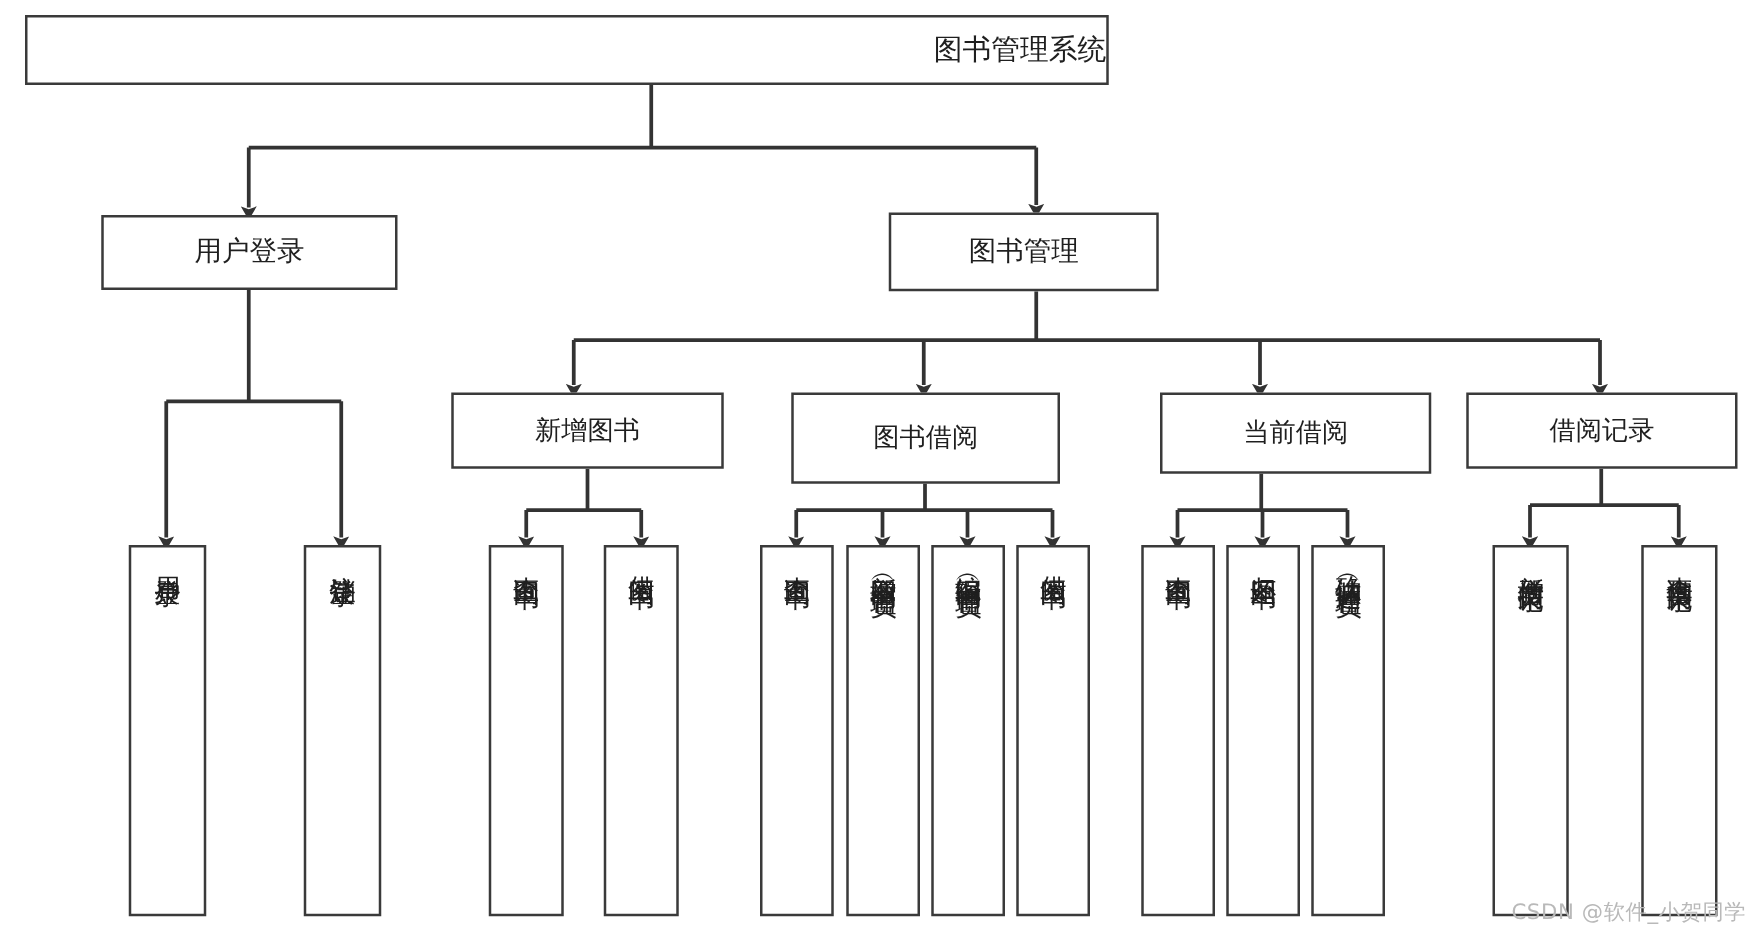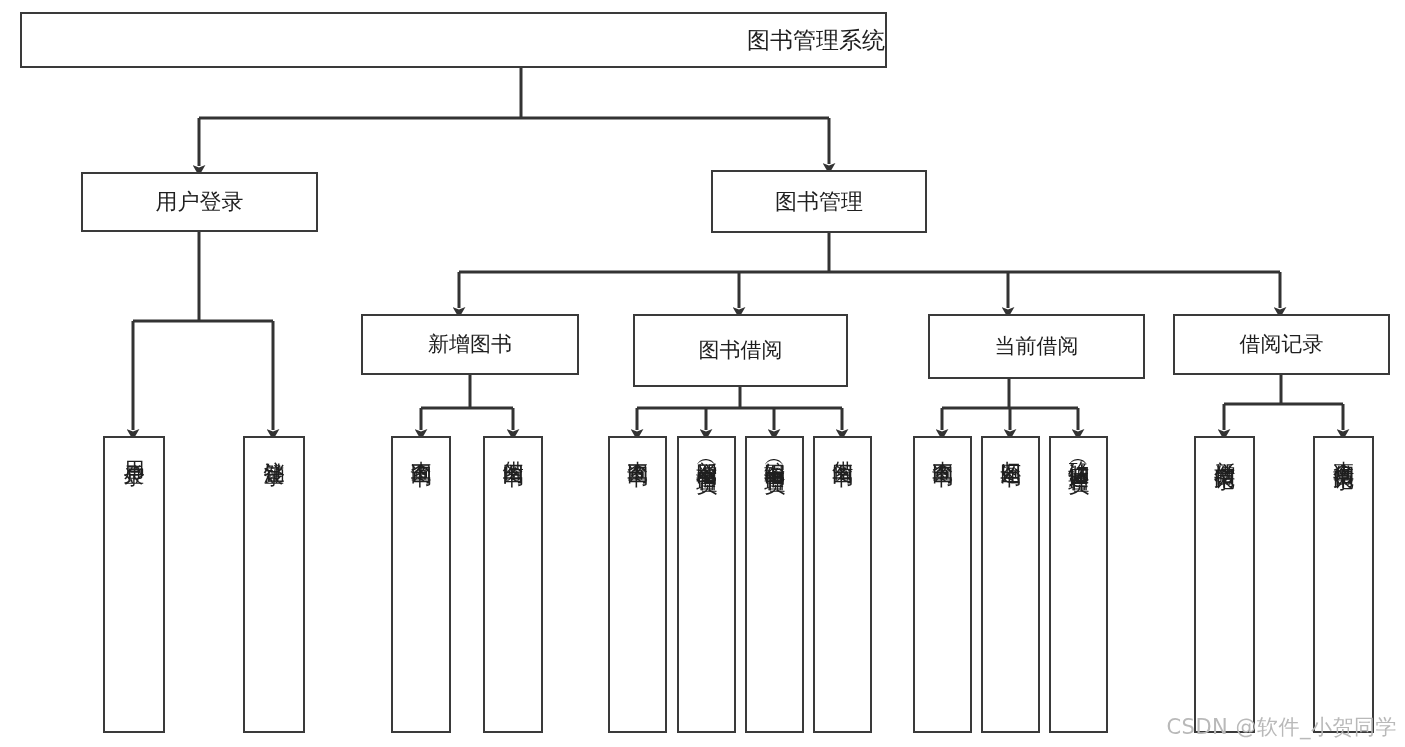--- a/index.html
+++ b/index.html
@@ -62,21 +62,21 @@
     display: block;
   }
   .htext {
     display: block;
     line-height: 1;
   }
   #watermark {
     position: absolute;
     right: 8px;
     bottom: 6px;
-    font-size: 21px;
+    font-size: 17px;
     color: #b9b9b9;
     letter-spacing: 0.5px;
     z-index: 5;
     white-space: nowrap;
   }
 </style>
 </head>
 <body>
 
 <div id="canvas">

